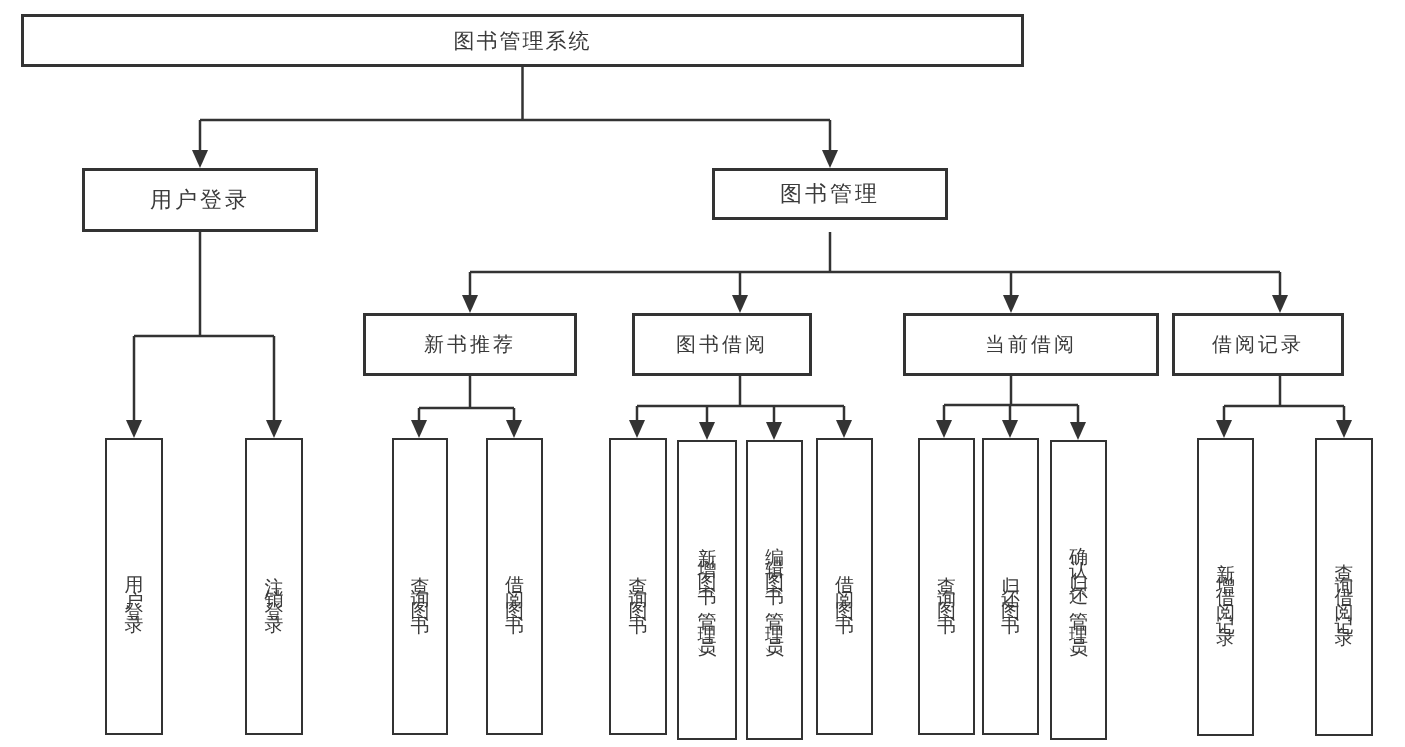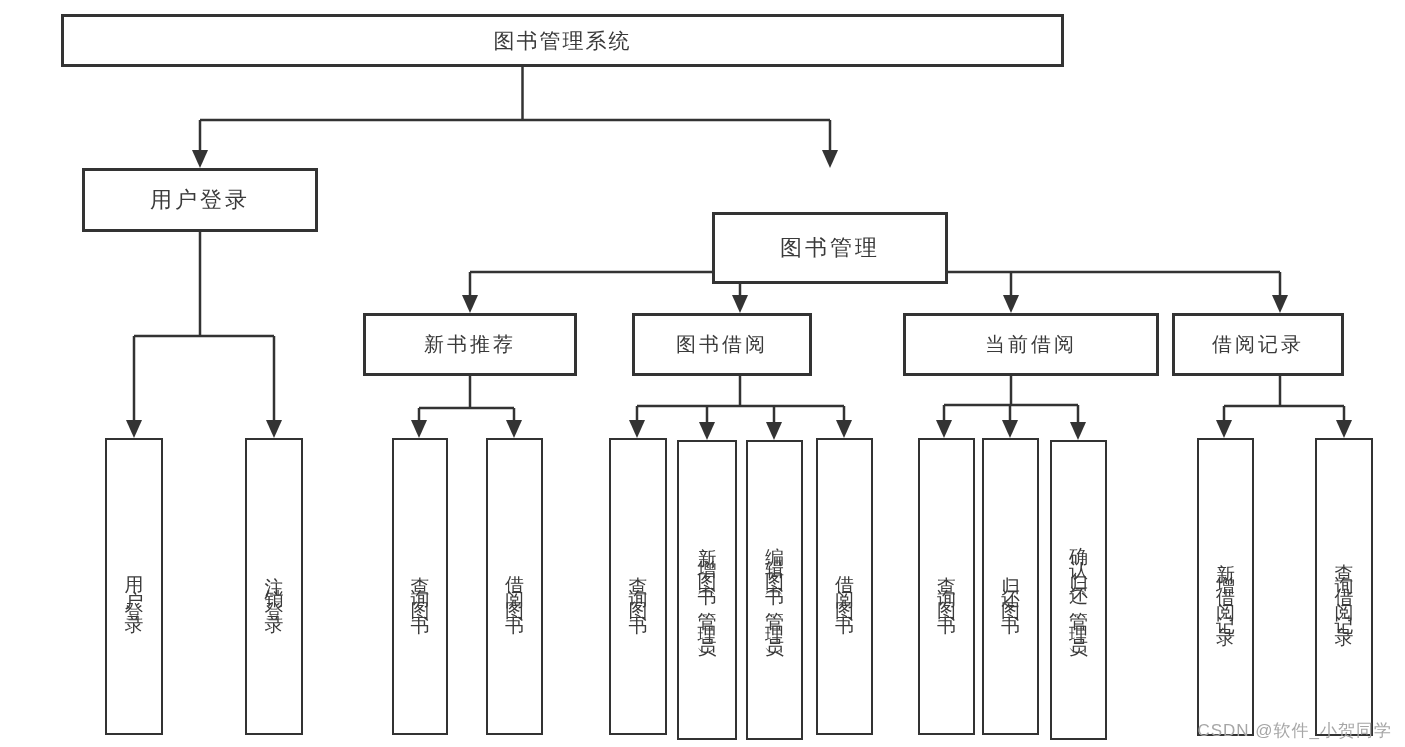--- a/index.html
+++ b/index.html
@@ -107,28 +107,28 @@
       <polygon points="766,422 782,422 774,440"></polygon>
       <polygon points="836,420 852,420 844,438"></polygon>
       <polygon points="936,420 952,420 944,438"></polygon>
       <polygon points="1002,420 1018,420 1010,438"></polygon>
       <polygon points="1070,422 1086,422 1078,440"></polygon>
       <polygon points="1216,420 1232,420 1224,438"></polygon>
       <polygon points="1336,420 1352,420 1344,438"></polygon>
     </g>
   </svg>
 
-  <div class="box hbox root-box" style="left:21px; top:14px; width:1003px; height:53px;margin-left:40px;">
+  <div class="box hbox root-box" style="left:21px; top:14px; width:1003px; height:53px;">
     <span>图书管理系统</span>
   </div>
 
   <div class="box hbox l2" style="left:82px; top:168px; width:236px; height:64px;">
     <span>用户登录</span>
   </div>
-  <div class="box hbox l2" style="left:712px; top:168px; width:236px; height:72px;margin-top:44px;">
+  <div class="box hbox l2" style="left:712px; top:168px; width:236px; height:52px;">
     <span>图书管理</span>
   </div>
 
   <div class="box hbox" style="left:363px; top:313px; width:214px; height:63px;">
     <span>新书推荐</span>
   </div>
   <div class="box hbox" style="left:632px; top:313px; width:180px; height:63px;">
     <span>图书借阅</span>
   </div>
   <div class="box hbox" style="left:903px; top:313px; width:256px; height:63px;">
@@ -175,15 +175,14 @@
     <span>确认归还（管理员）</span>
   </div>
 
   <div class="box vbox" style="left:1197px; top:438px; width:57px; height:298px;">
     <span>新增借阅记录</span>
   </div>
   <div class="box vbox" style="left:1315px; top:438px; width:58px; height:298px;">
     <span>查询借阅记录</span>
   </div>
 
-  <div class="watermark">CSDN @软件_小贺同学</div>
 
 </div>
 
 </body></html>

